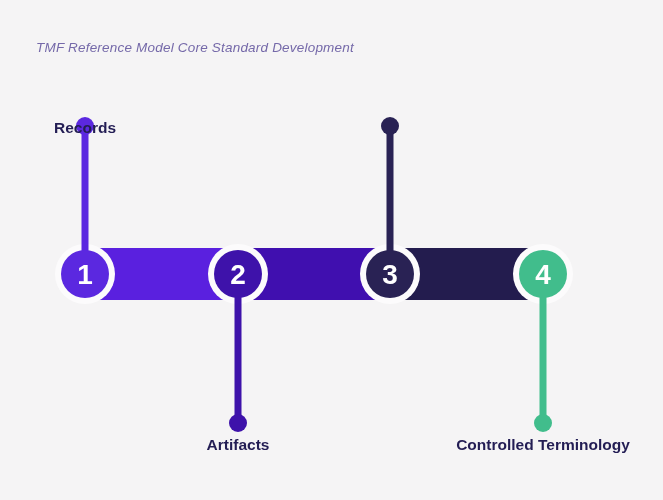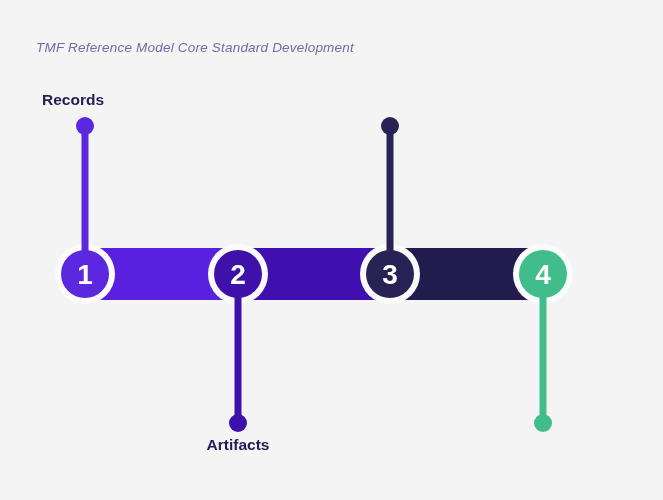--- a/index.html
+++ b/index.html
@@ -83,16 +83,17 @@
     <circle class="c-step2" cx="238" cy="274" r="24"></circle>
     <circle class="c-step3" cx="390" cy="274" r="24"></circle>
     <circle class="c-step4" cx="543" cy="274" r="24"></circle>
 
     <text class="num" x="85" y="284">1</text>
     <text class="num" x="238" y="284">2</text>
     <text class="num" x="390" y="284">3</text>
     <text class="num" x="543" y="284">4</text>
   </svg>
 
-  <div class="step-label label-top" style="left:73px;">Records</div>
+  <div class="step-label label-top" style="left:85px;margin-top:28px;">Records</div>
   <div class="step-label label-bottom" style="left:238px;text-align:right;">Artifacts</div>
+  <div class="step-label label-bottom" style="left:543px;">Controlled Terminology</div>
 
 </div>
 
 </body></html>

